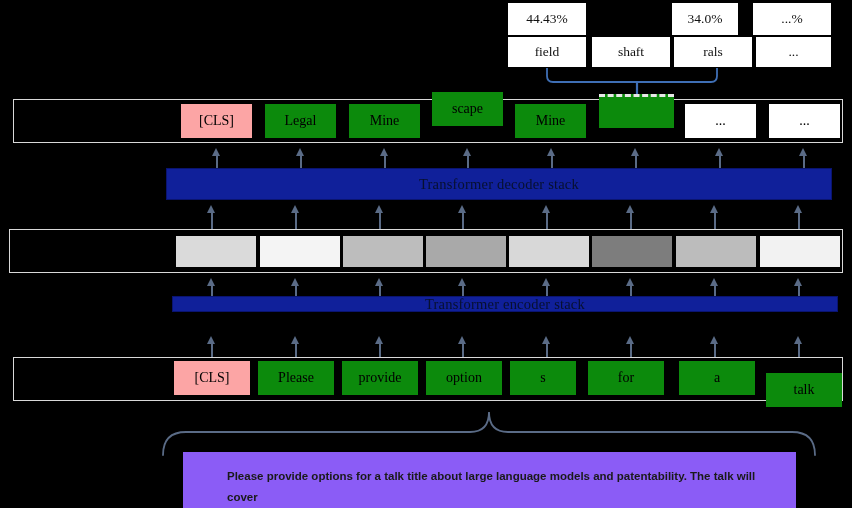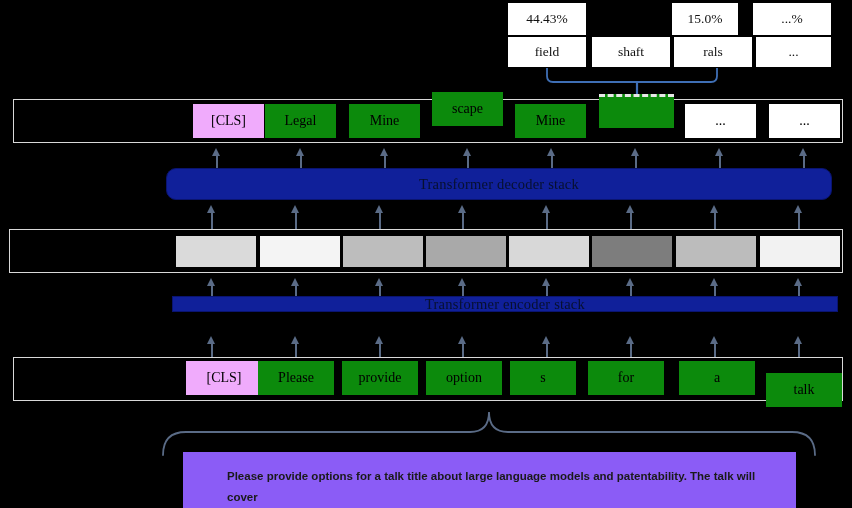--- a/index.html
+++ b/index.html
@@ -43,21 +43,21 @@
   .chip {
     display: flex;
     align-items: center;
     justify-content: center;
     font-size: 14px;
     line-height: 1;
     white-space: nowrap;
     color: #000000;
   }
   .chip-green  { background: #0c8a0c; }
-  .chip-cls    { background: #f0abfc; margin-left: 12px; }
+  .chip-cls    { background: #fca5a5; }
   .chip-white  { background: #ffffff; }
 
   
   .chip-active {
     background: #0c8a0c;
     border-top: 3px dashed #e8e8e8;
   }
 
   
   .emb { border: 0; }
@@ -107,21 +107,21 @@
 
   svg { display: block; }
   .svg-layer { position: absolute; left: 0; top: 0; pointer-events: none; }
 </style>
 </head>
 <body>
 
 <div id="stage">
 
   <div class="abs cand" style="left:507px; top:2px; width:80px; height:34px;">44.43%</div>
-  <div class="abs cand" style="left:672px; top:2px; width:67px; height:34px; border-left:0; justify-content:center;">15.0%</div>
+  <div class="abs cand" style="left:672px; top:2px; width:67px; height:34px; border-left:0; justify-content:center;">34.0%</div>
   <div class="abs cand" style="left:752px; top:2px; width:80px; height:34px;">...%</div>
 
   <div class="abs cand" style="left:507px; top:36px; width:80px; height:32px;">field</div>
   <div class="abs cand" style="left:591px; top:36px; width:80px; height:32px;">shaft</div>
   <div class="abs cand" style="left:673px; top:36px; width:80px; height:32px;">rals</div>
   <div class="abs cand" style="left:755px; top:36px; width:77px; height:32px;">...</div>
 
   <svg class="svg-layer" width="852" height="508" viewBox="0 0 852 508">
     <path d="M 547 68 L 547 76 Q 547 82 553 82 L 632 82 L 711 82 Q 717 82 717 76 L 717 68" fill="none" stroke="#3f6fb5" stroke-width="1.8"></path>
     <path d="M 637 82 L 637 102" fill="none" stroke="#3f6fb5" stroke-width="2.2"></path>
@@ -165,21 +165,21 @@
     </div>
   <div class="arrow" style="left:715px; top:148px; height:22px;">
       <span class="head"></span>
       <span class="shaft"></span>
     </div>
   <div class="arrow" style="left:799px; top:148px; height:22px;">
       <span class="head"></span>
       <span class="shaft"></span>
     </div>
 
-  <div class="abs stackbar" style="left:166px; top:168px; width:666px; height:32px;border-radius:10px;">Transformer decoder stack</div>
+  <div class="abs stackbar" style="left:166px; top:168px; width:666px; height:32px;">Transformer decoder stack</div>
 
   <div class="arrow" style="left:207px; top:205px; height:24px;">
       <span class="head"></span>
       <span class="shaft"></span>
     </div>
   <div class="arrow" style="left:291px; top:205px; height:24px;">
       <span class="head"></span>
       <span class="shaft"></span>
     </div>
   <div class="arrow" style="left:375px; top:205px; height:24px;">

